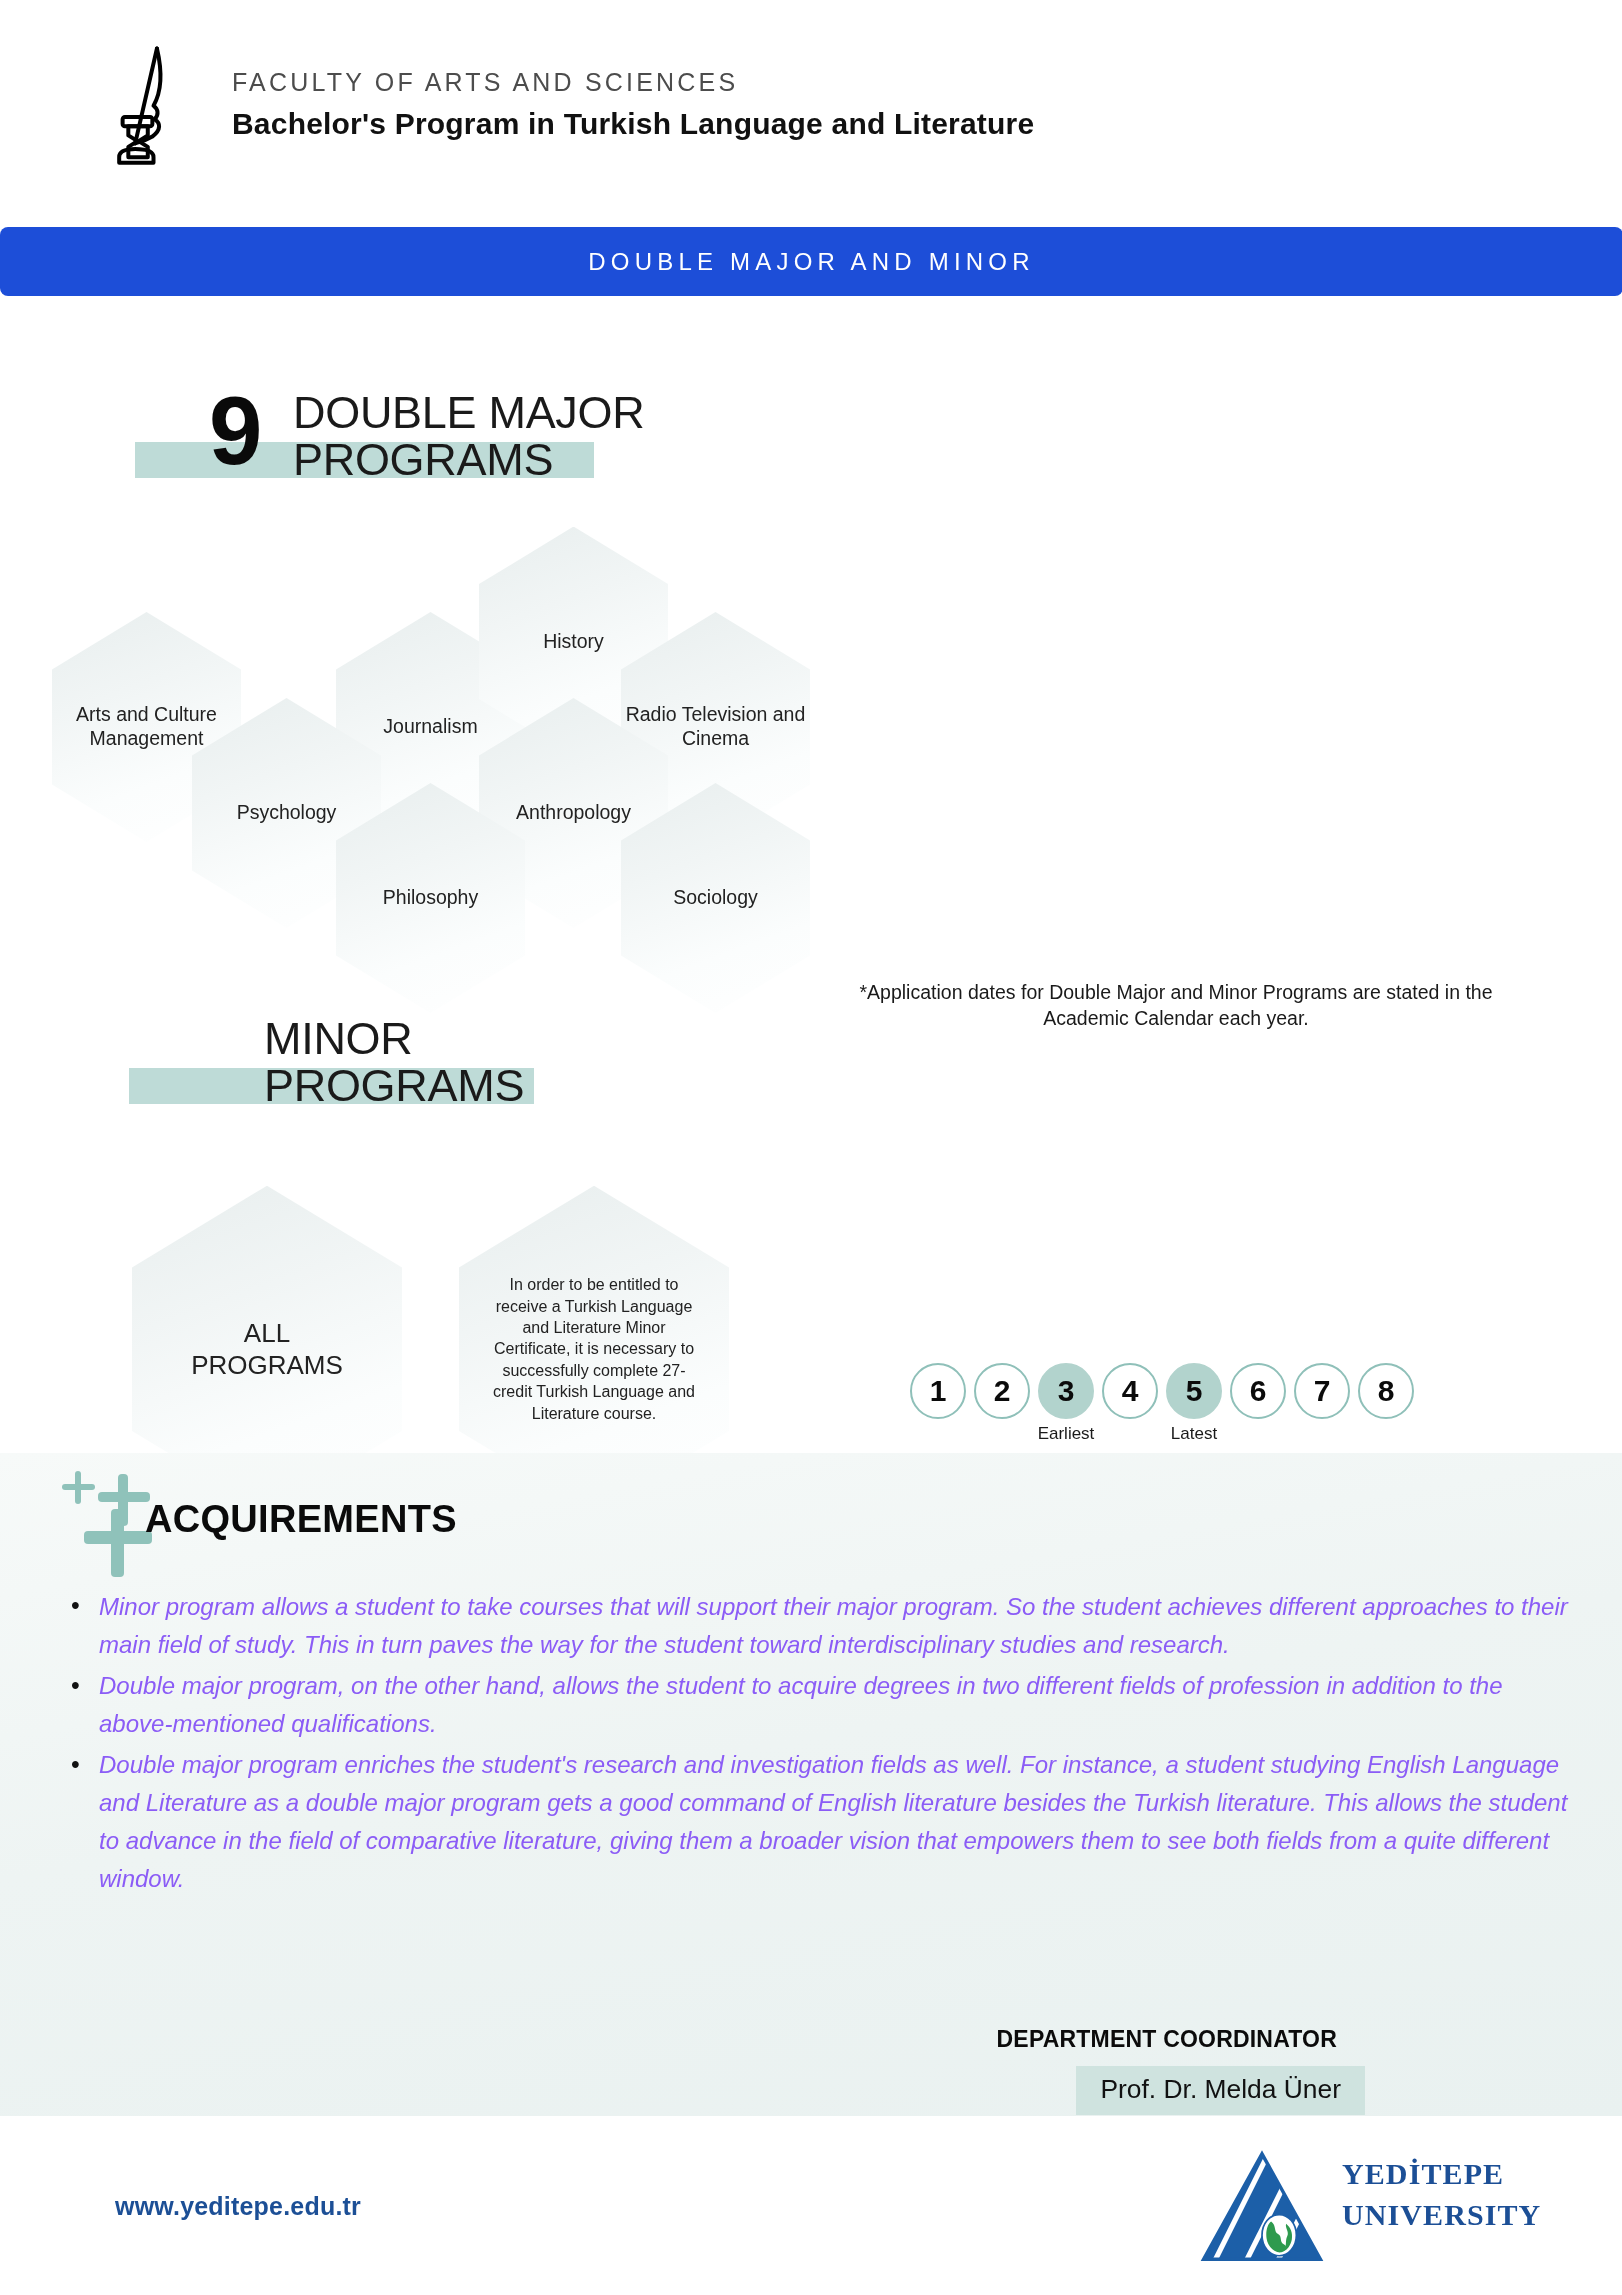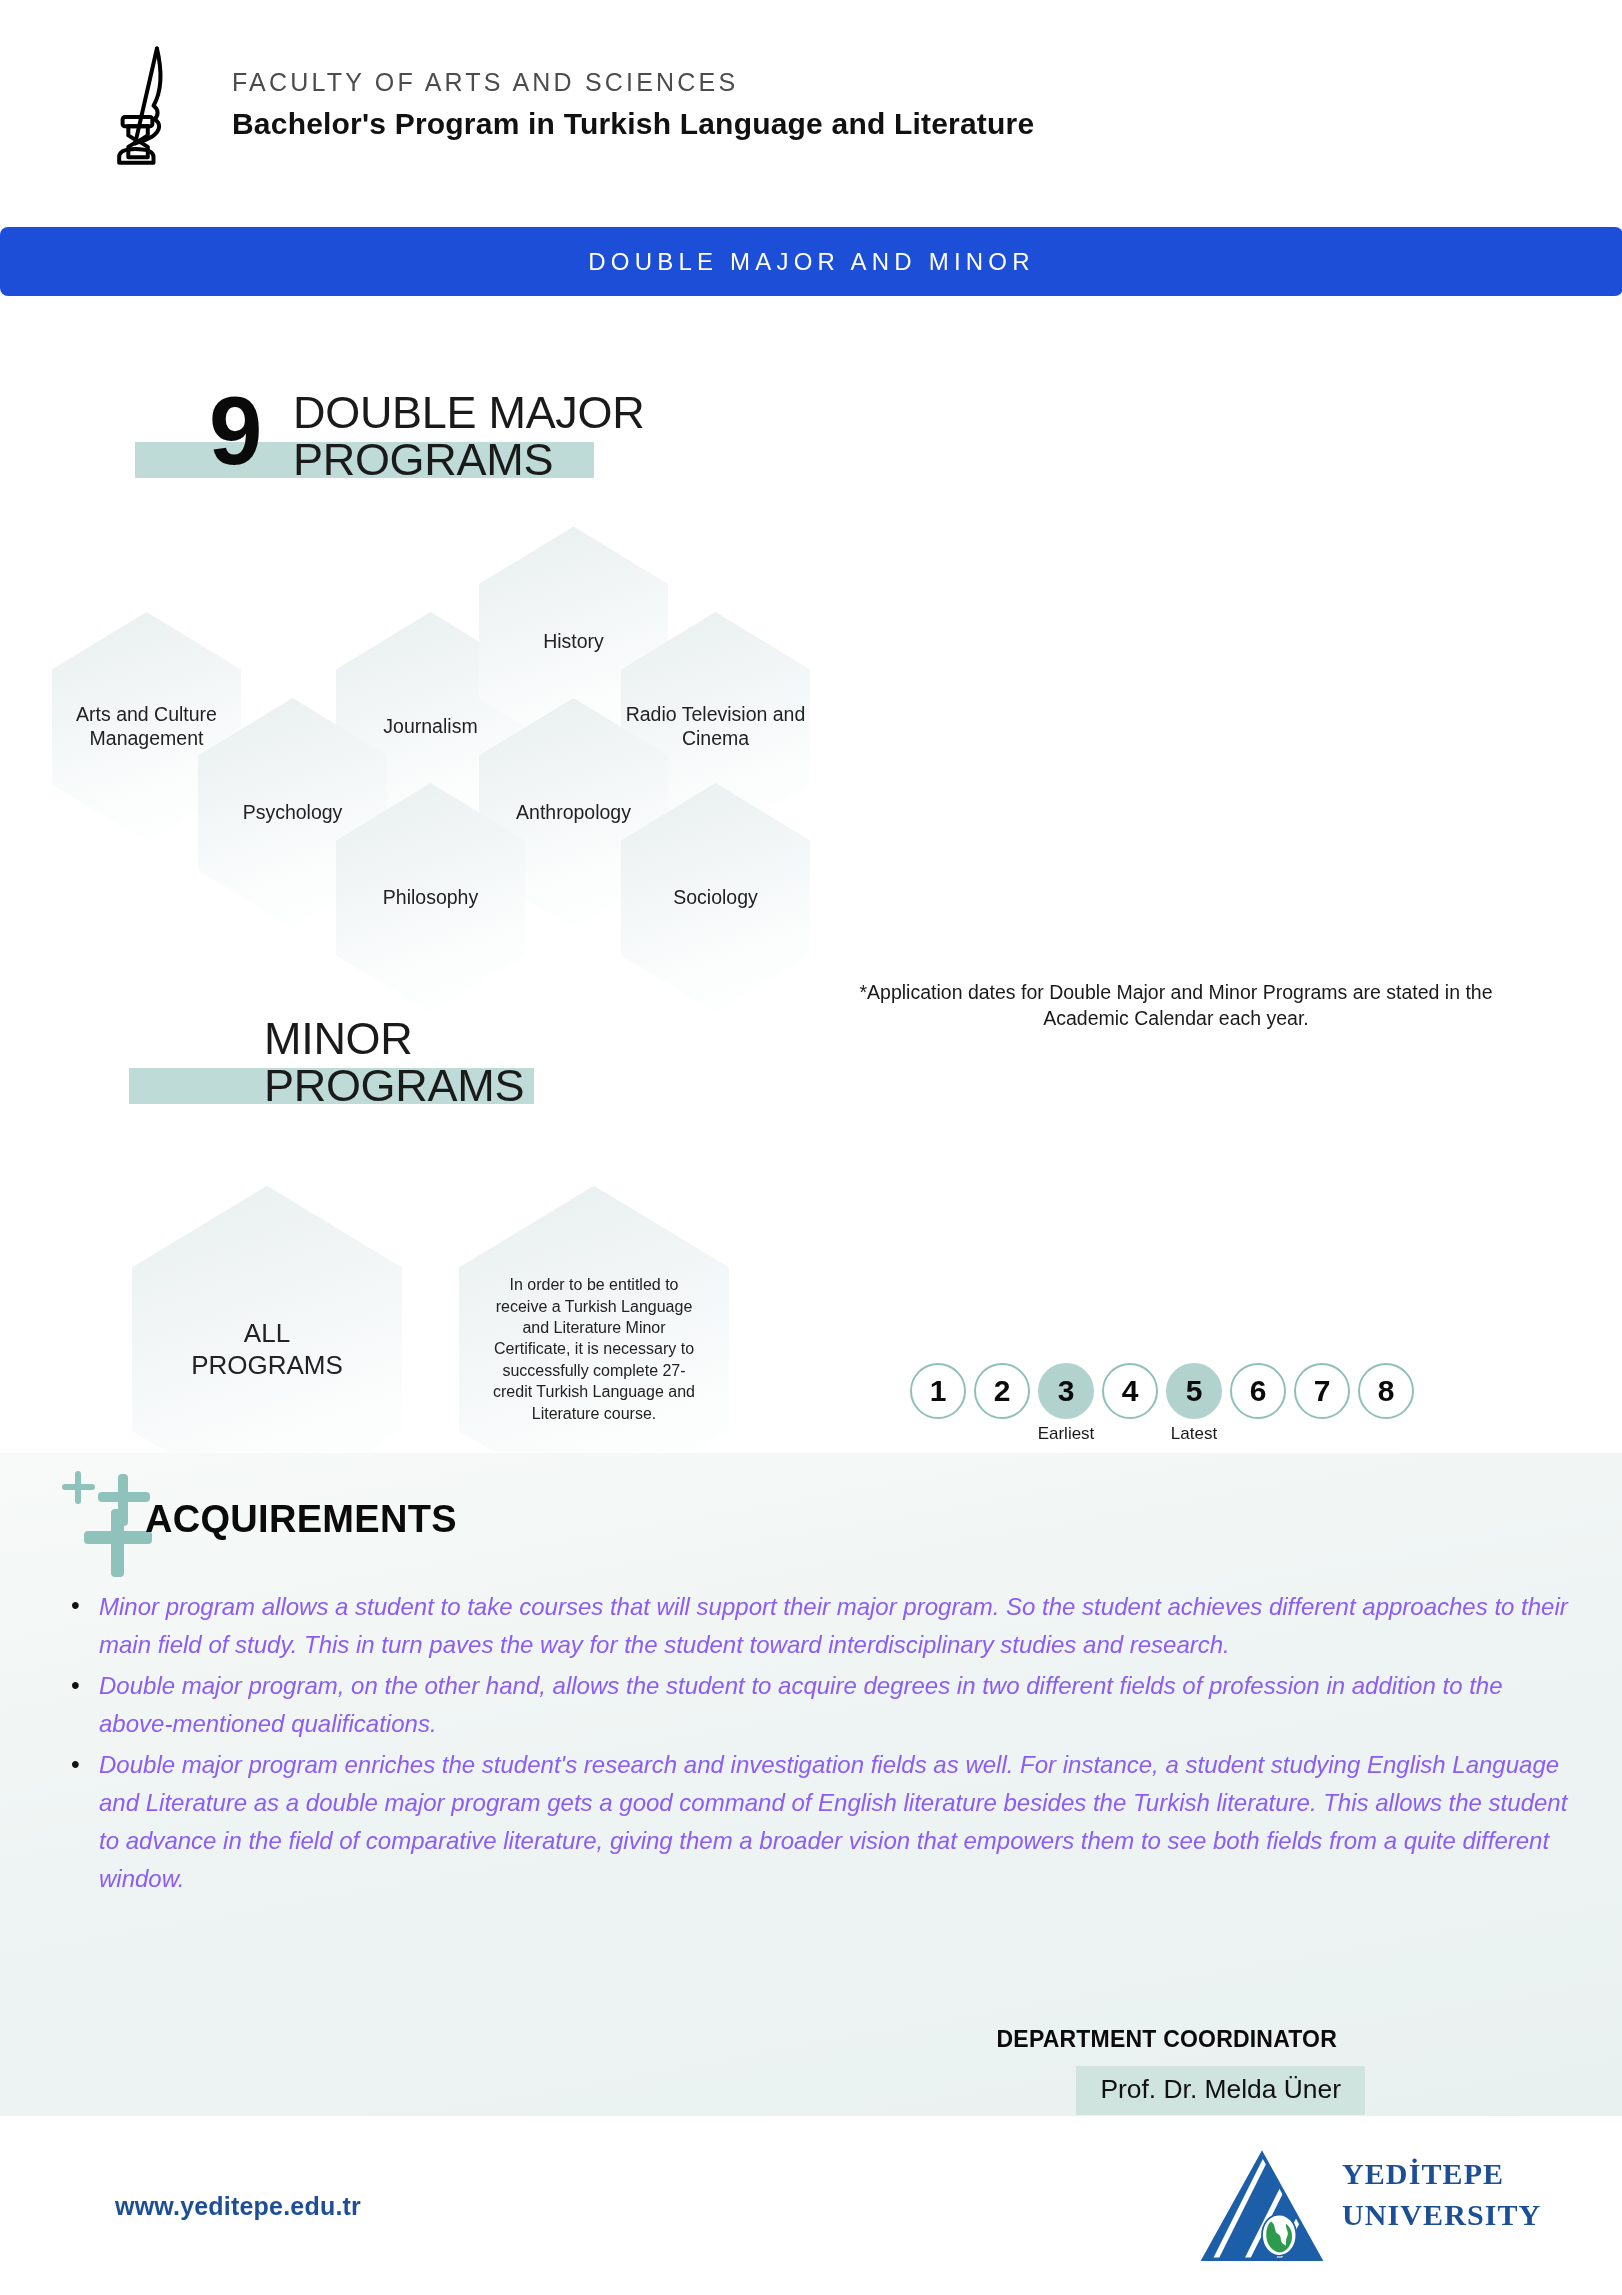--- a/index.html
+++ b/index.html
@@ -326,21 +326,21 @@
       </div>
       <div class="hex hex-dm" style="left:336px; top:98px;">
         <span>Journalism</span>
       </div>
       <div class="hex hex-dm" style="left:479px; top:12.6px;">
         <span>History</span>
       </div>
       <div class="hex hex-dm" style="left:621px; top:98px;">
         <span>Radio Television and Cinema</span>
       </div>
-      <div class="hex hex-dm" style="left:198px; top:184px;">
+      <div class="hex hex-dm" style="left:192px; top:184px;">
         <span>Psychology</span>
       </div>
       <div class="hex hex-dm" style="left:479px; top:184px;">
         <span>Anthropology</span>
       </div>
       <div class="hex hex-dm" style="left:336px; top:269px;">
         <span>Philosophy</span>
       </div>
       <div class="hex hex-dm" style="left:621px; top:269px;">
         <span>Sociology</span>

